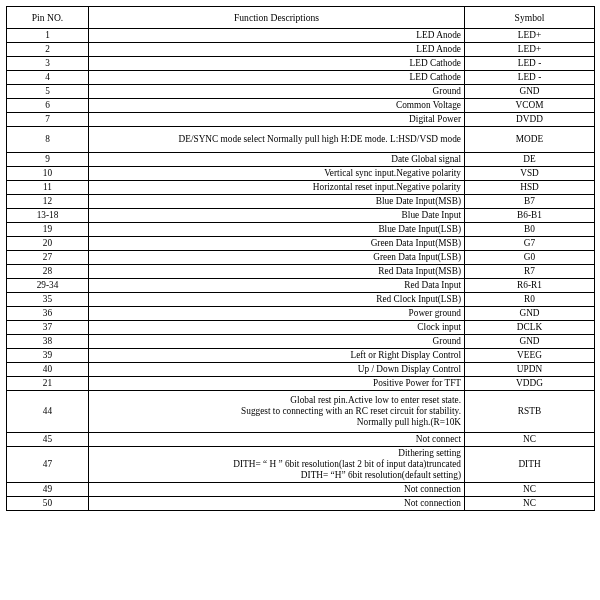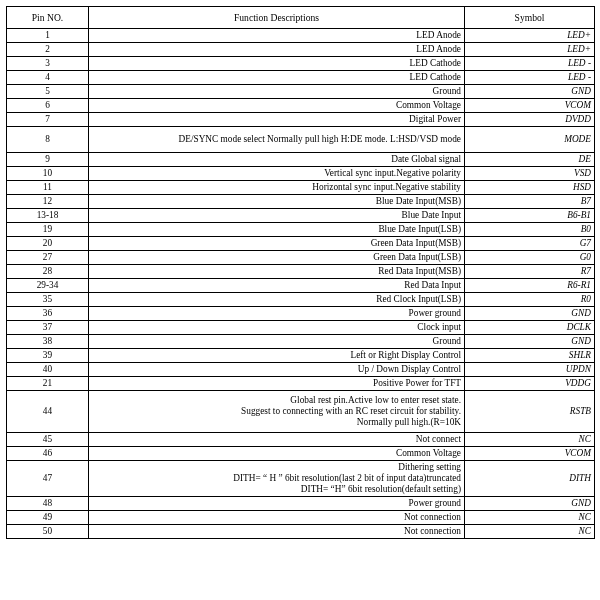--- a/index.html
+++ b/index.html
@@ -44,23 +44,22 @@
     font-size: 9.6px;
   }
   .pin {
     text-align: center;
   }
   .desc {
     text-align: right;
     padding-left: 5px;
   }
   .sym {
-    text-align: right;
+    text-align: center;
     padding-left: 6px;
-    font-style: italic;
   }
   tr.r { height: 14px; }
   tr.r2 { height: 26px; }
   tr.r3 { height: 42px; }
   tr.r4 { height: 36px; }
 </style>
 </head>
 <body>
 
 <div class="sheet">
@@ -121,21 +120,21 @@
           <td class="desc">Date Global signal</td>
           <td class="sym">DE</td>
         </tr>
         <tr class="r">
           <td class="pin">10</td>
           <td class="desc">Vertical sync input.Negative polarity</td>
           <td class="sym">VSD</td>
         </tr>
         <tr class="r">
           <td class="pin">11</td>
-          <td class="desc">Horizontal sync input.Negative stability</td>
+          <td class="desc">Horizontal reset input.Negative polarity</td>
           <td class="sym">HSD</td>
         </tr>
         <tr class="r">
           <td class="pin">12</td>
           <td class="desc">Blue Date Input(MSB)</td>
           <td class="sym">B7</td>
         </tr>
         <tr class="r">
           <td class="pin">13-18</td>
           <td class="desc">Blue Date Input</td>
@@ -182,21 +181,21 @@
           <td class="sym">DCLK</td>
         </tr>
         <tr class="r">
           <td class="pin">38</td>
           <td class="desc">Ground</td>
           <td class="sym">GND</td>
         </tr>
         <tr class="r">
           <td class="pin">39</td>
           <td class="desc">Left or Right Display Control</td>
-          <td class="sym">SHLR</td>
+          <td class="sym">VEEG</td>
         </tr>
         <tr class="r">
           <td class="pin">40</td>
           <td class="desc">Up / Down Display Control</td>
           <td class="sym">UPDN</td>
         </tr>
         <tr class="r">
           <td class="pin">21</td>
           <td class="desc">Positive Power for TFT</td>
           <td class="sym">VDDG</td>
@@ -206,38 +205,28 @@
           <td class="desc">Global rest pin.Active low to enter reset state.
 Suggest to connecting with an RC reset circuit for stability.
 Normally pull high.(R=10K</td>
           <td class="sym">RSTB</td>
         </tr>
         <tr class="r">
           <td class="pin">45</td>
           <td class="desc">Not connect</td>
           <td class="sym">NC</td>
         </tr>
-        <tr class="r">
-          <td class="pin">46</td>
-          <td class="desc">Common Voltage</td>
-          <td class="sym">VCOM</td>
-        </tr>
         <tr class="r4">
           <td class="pin">47</td>
           <td class="desc">Dithering setting
 DITH= “ H ” 6bit resolution(last 2 bit of input data)truncated
 DITH= “H” 6bit resolution(default setting)</td>
           <td class="sym">DITH</td>
         </tr>
         <tr class="r">
-          <td class="pin">48</td>
-          <td class="desc">Power ground</td>
-          <td class="sym">GND</td>
-        </tr>
-        <tr class="r">
           <td class="pin">49</td>
           <td class="desc">Not connection</td>
           <td class="sym">NC</td>
         </tr>
         <tr class="r">
           <td class="pin">50</td>
           <td class="desc">Not connection</td>
           <td class="sym">NC</td>
         </tr>
       </tbody>

